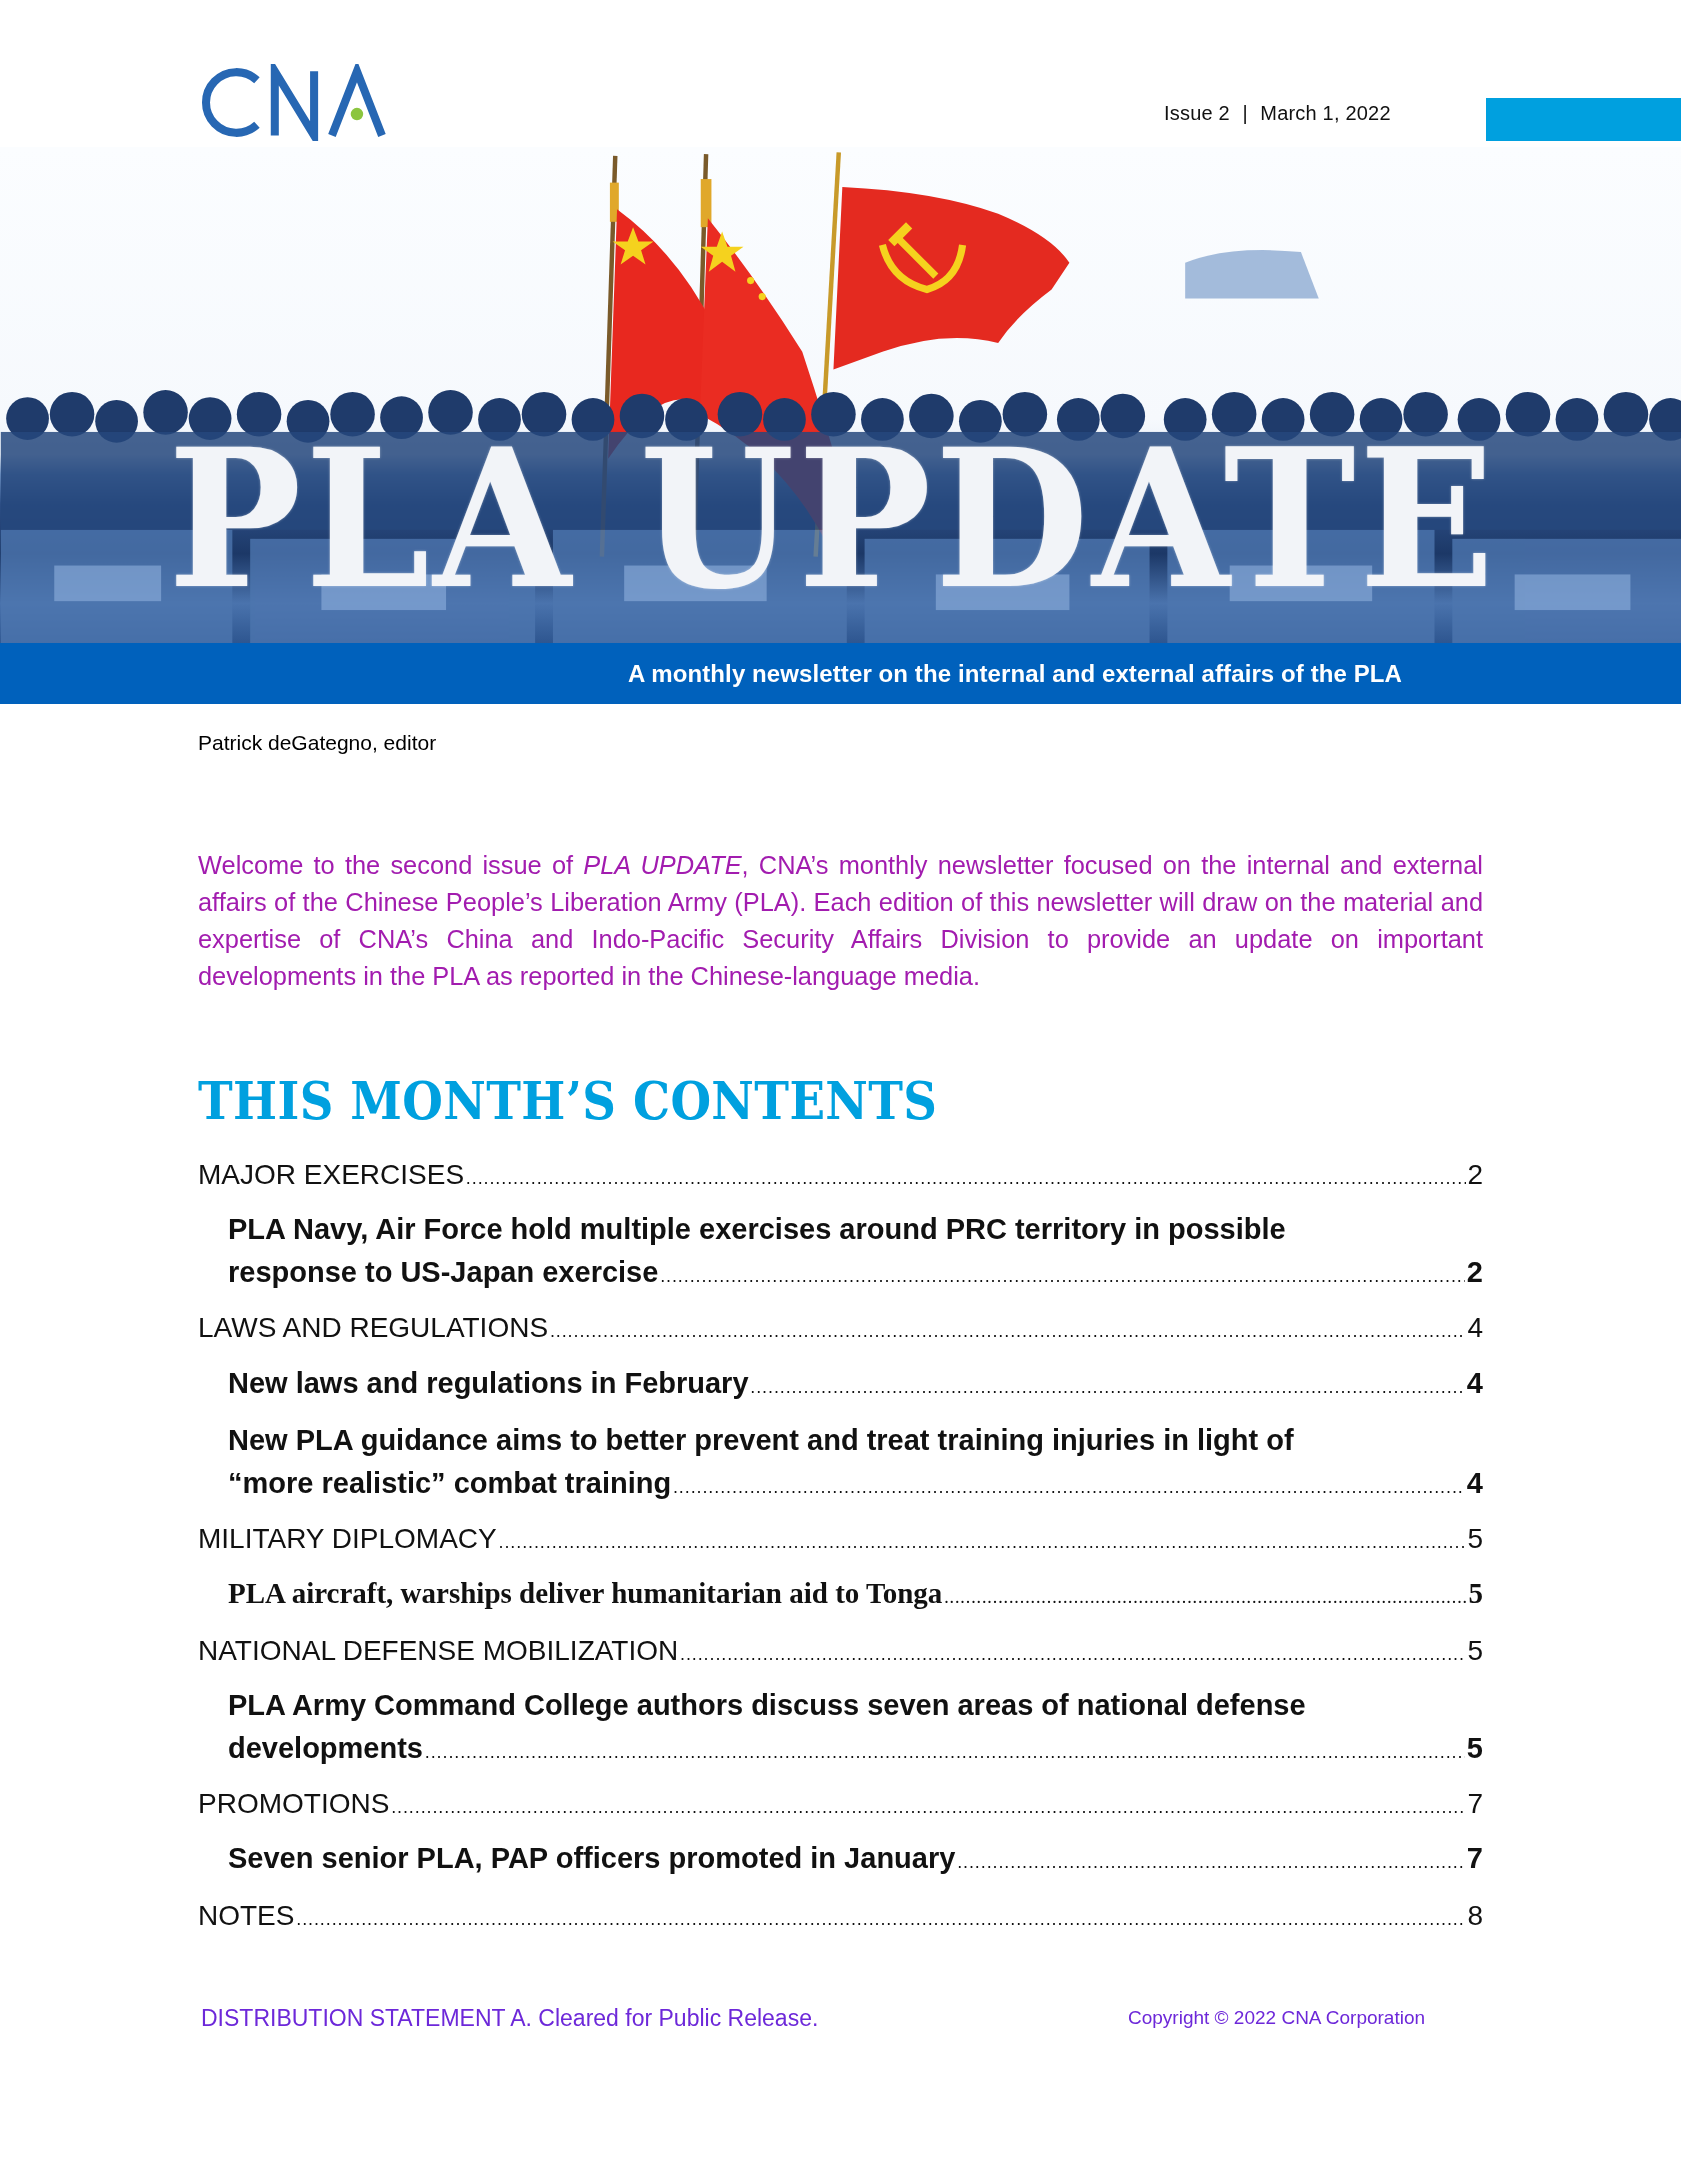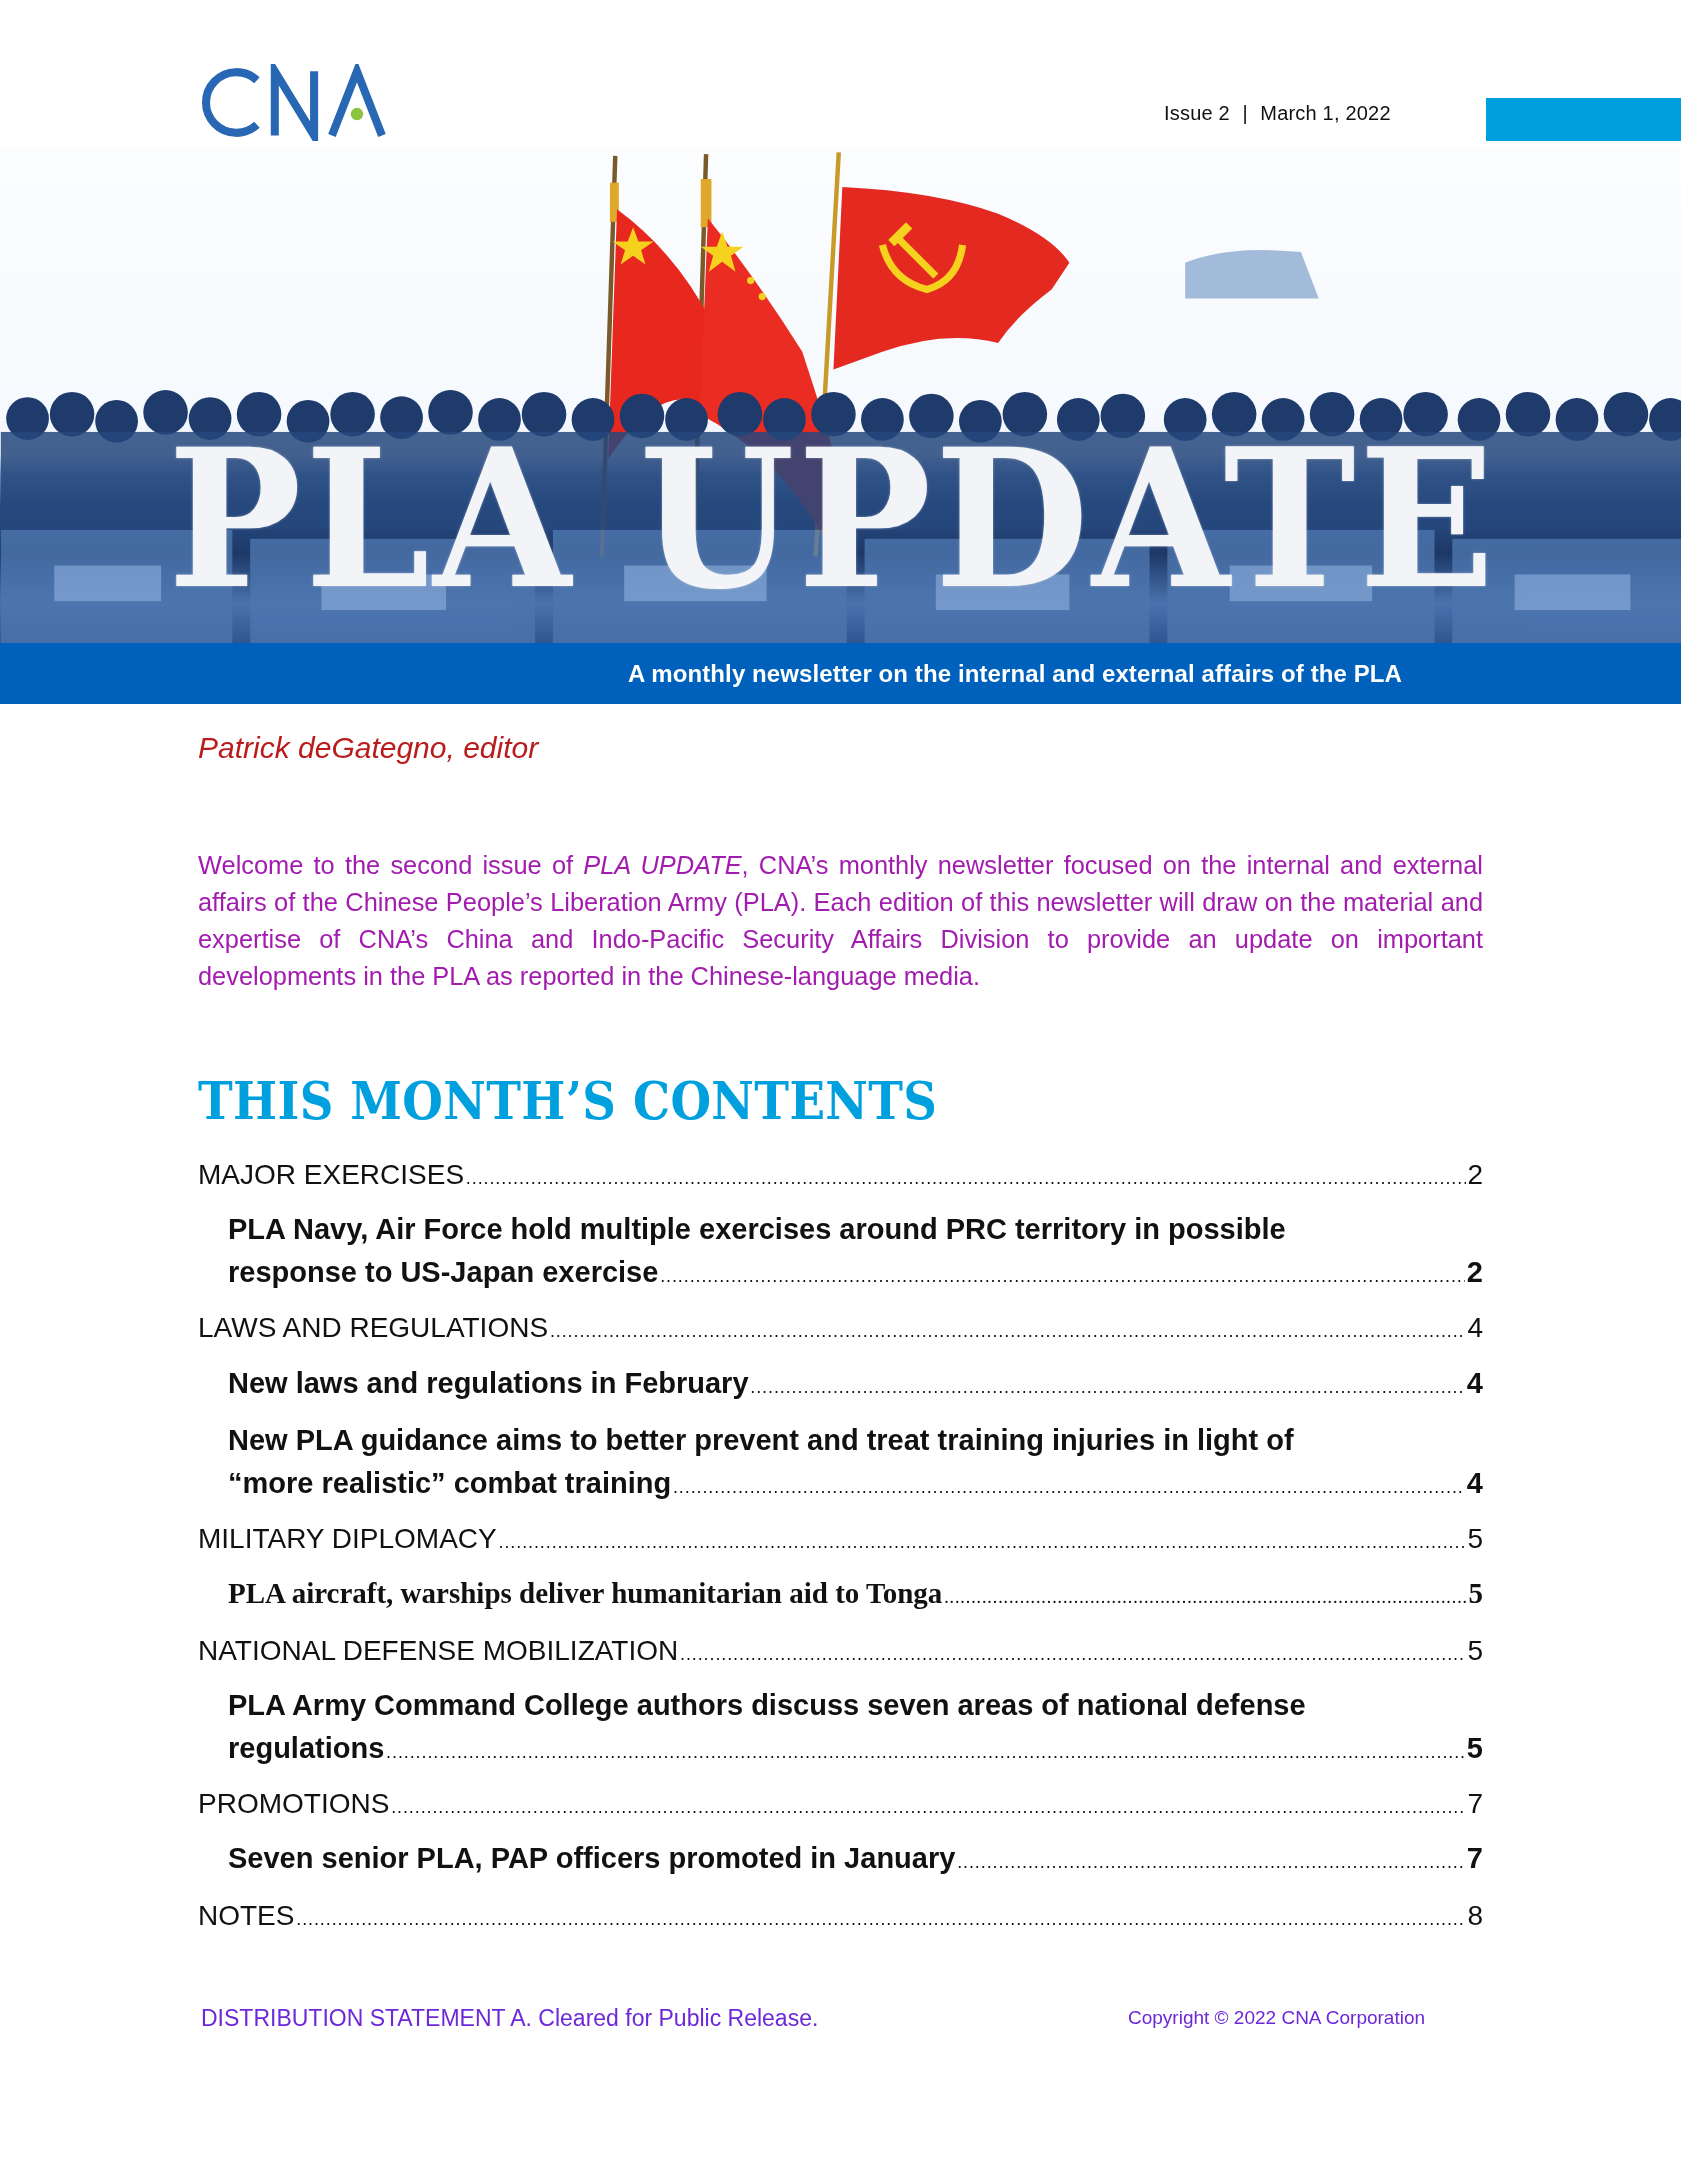--- a/index.html
+++ b/index.html
@@ -21,21 +21,21 @@
   .banner-title { position:absolute; left:168px; top:283px; width:1372px;
                   font-family:"DejaVu Serif", "Liberation Serif", serif; font-weight:700;
                   font-size:191px; line-height:178px; color:#f2f4f8; letter-spacing:3.6px;
                   transform:scaleX(0.93); transform-origin:left top; white-space:nowrap;
                   text-shadow:0 0 2.7px rgba(255,255,255,0.4); }
   .strip { position:absolute; left:0; top:643px; width:1682px; height:61px; }
   .strip-text { position:absolute; left:628px; top:660px; font-size:24px; font-weight:700;
                 color:#ffffff; white-space:nowrap; letter-spacing:0.1px; }
 
   
-  .editor { position:absolute; left:198px; top:731px; font-size:30px; font-style:italic; color:#b91c1c; }
+  .editor { position:absolute; left:198px; top:731px; font-size:21px; color:#000000; }
   .intro { position:absolute; left:198px; top:847px; width:1285px; font-size:25.4px;
            line-height:37px; text-align:justify; color:#a21caf; }
   .intro i { font-style:italic; }
   .contents-heading { position:absolute; left:198px; top:1069px;
                       font-family:"DejaVu Serif", "Liberation Serif", serif; font-weight:700;
                       font-size:53px; letter-spacing:0.4px; white-space:nowrap;
                       transform:scaleX(0.88); transform-origin:left top; }
 
   .toc { position:absolute; left:198px; top:1153px; width:1285px; }
   .toc-row { position:absolute; left:0; width:1285px; font-size:28px; line-height:43px; color:#111; }
@@ -235,21 +235,21 @@
         <span class="dots"></span>
         <span class="pg">5</span>
       </div>
   </div>
 
   <div class="toc-row sub" style="top:531px;">
     <div class="toc-line">
         <span class="lbl">PLA Army Command College authors discuss seven areas of national defense</span>
       </div>
     <div class="toc-line">
-        <span class="lbl">regulations</span>
+        <span class="lbl">developments</span>
         <span class="dots"></span>
         <span class="pg">5</span>
       </div>
   </div>
 
   <div class="toc-row" style="top:629px;">
     <div class="toc-line">
         <span class="lbl">PROMOTIONS</span>
         <span class="dots"></span>
         <span class="pg">7</span>

